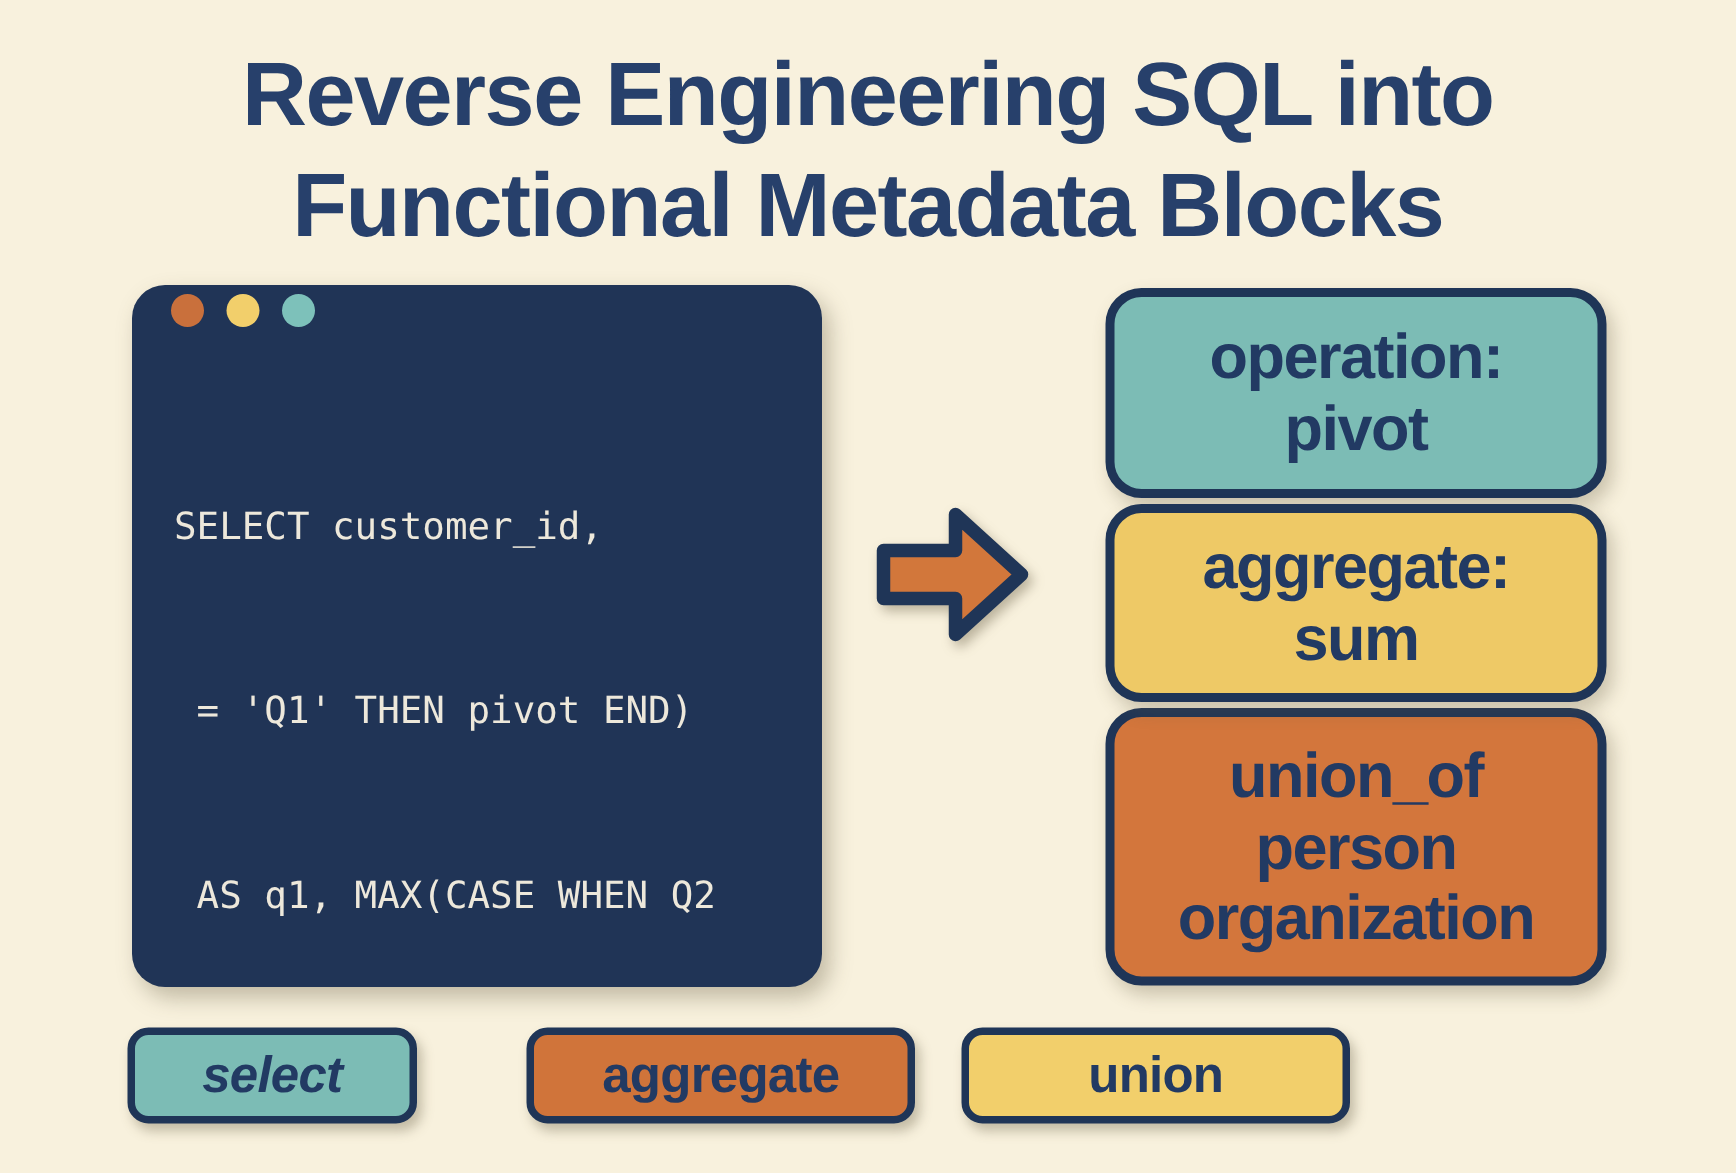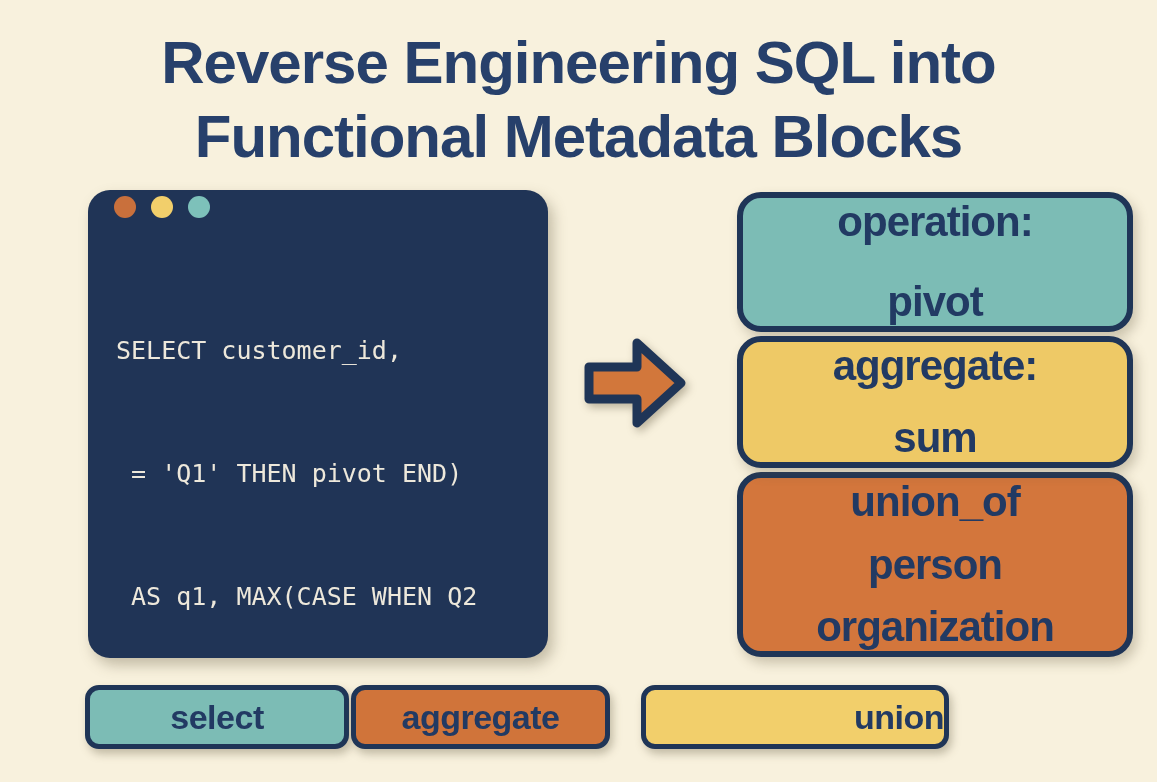--- a/index.html
+++ b/index.html
@@ -24,41 +24,41 @@
   .dot-yellow{background:#f2cf6b;}
   .dot-teal{background:#7dc1ba;}
   .code{
     margin:30px 0 0 2px;font-family:"DejaVu Sans Mono",monospace;
     font-size:25px;line-height:41px;color:#ede8db;white-space:pre;
   }
   
   .arrow{position:absolute;left:583px;top:327px;filter:drop-shadow(3px 4px 4px rgba(95,85,60,.4));}
   
   .block{
-    position:absolute;left:737px;width:396px;box-sizing:border-box;
+    position:absolute;left:737px;width:334px;box-sizing:border-box;
     border:6px solid #1f3557;border-radius:24px;background:#ccc;
-    display:flex;flex-direction:column;align-items:center;justify-content:space-between;
+    display:flex;flex-direction:column;align-items:center;justify-content:center;
     font-weight:700;color:#223a63;font-size:42px;line-height:1.14;
     letter-spacing:-1px;text-align:center;
     box-shadow:4px 6px 12px rgba(95,85,60,.3);
   }
   .block-operation{top:192px;height:140px;background:#7cbcb5;}
   .block-aggregate{top:336px;height:132px;background:#eec966;}
   .block-union{top:472px;height:185px;background:#d3763c;}
   
   .badge{
     position:absolute;top:685px;height:64px;box-sizing:border-box;
     border:5px solid #1f3557;border-radius:14px;
     display:flex;align-items:center;justify-content:center;
     font-weight:700;font-size:34px;color:#223a63;letter-spacing:-0.5px;
     box-shadow:3px 5px 8px rgba(95,85,60,.35);
   }
-  .badge-select{left:85px;width:264px;background:#7cbcb5;}
+  .badge-select{left:85px;width:193px;background:#7cbcb5;font-style:italic;}
   .badge-aggregate{left:351px;width:259px;background:#d0743a;}
-  .badge-union{left:641px;width:308px;background:#f2cf6b;justify-content:flex-end;}
+  .badge-union{left:641px;width:259px;background:#f2cf6b;}
 </style>
 </head>
 <body>
 
 <div class="canvas">
 
   <h1 class="title"><span>Reverse Engineering SQL into</span><br><span>Functional Metadata Blocks</span></h1>
 
   <div class="window">
     <div class="dots">

